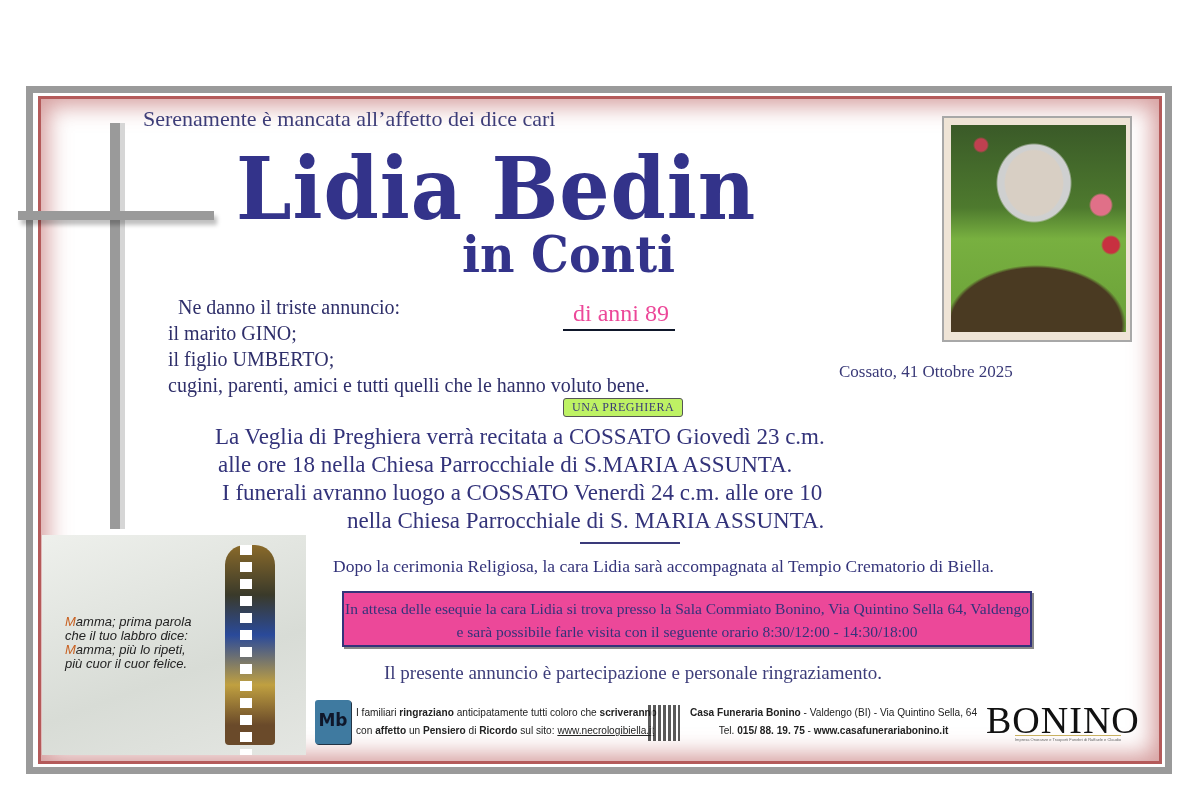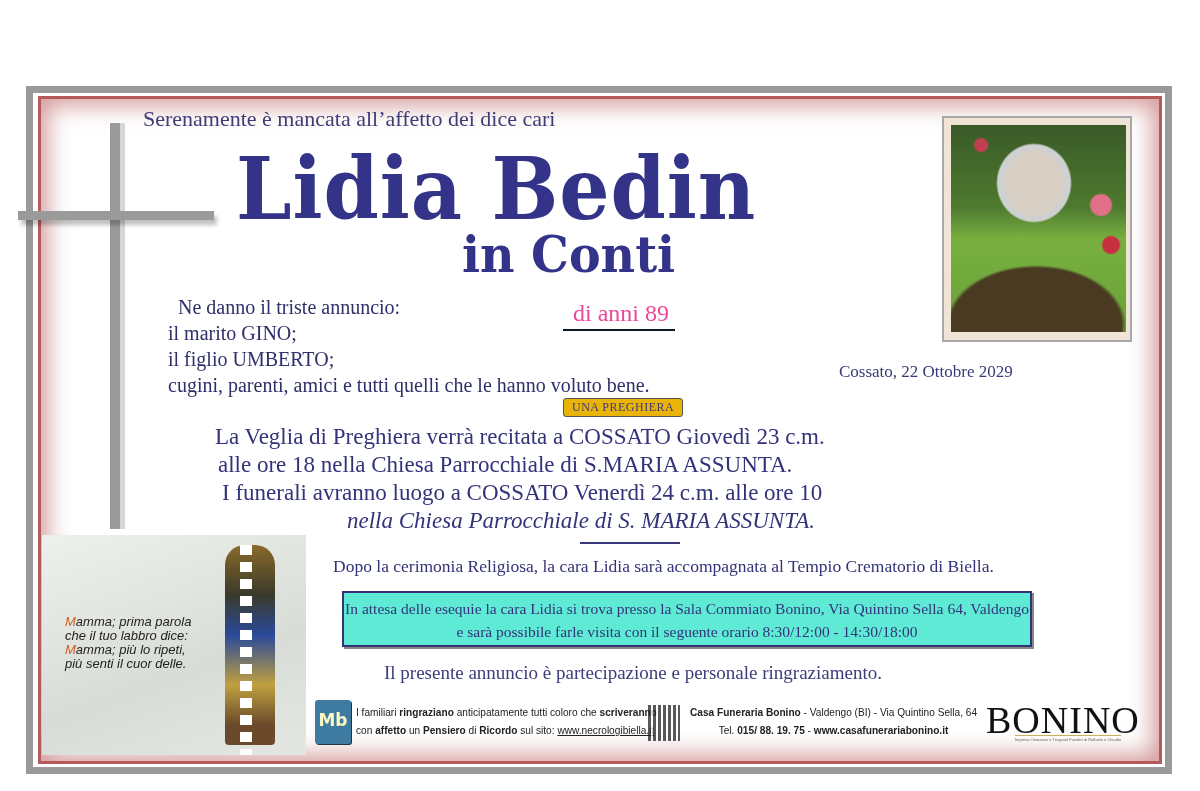--- a/index.html
+++ b/index.html
@@ -56,33 +56,33 @@
       radial-gradient(ellipse 30px 34px at 83px 58px, #d8cfc4 0 95%, transparent 100%),
       radial-gradient(ellipse 38px 40px at 83px 58px, #cfd0d0 0 95%, transparent 100%),
       radial-gradient(ellipse 90px 60px at 85px 200px, #4a3a22 0 95%, transparent 100%),
       radial-gradient(circle at 150px 80px, #e07088 0 10px, transparent 12px),
       radial-gradient(circle at 160px 120px, #c83040 0 8px, transparent 10px),
       radial-gradient(circle at 30px 20px, #c04050 0 6px, transparent 8px),
       linear-gradient(180deg, #3a5a28 0%, #4e7a2e 40%, #78b040 55%, #6aa038 100%);
   }
   .prayer-badge {
     position: absolute; left: 563px; top: 398px; padding: 1px 8px;
-    border: 1px solid #555; border-radius: 3px; background: #eab308;
+    border: 1px solid #555; border-radius: 3px; background: #bef264;
     font-size: 12px; color: #3a3a78; letter-spacing: 0.5px;
   }
   .prayer-line { font-size: 23px; color: #33337a; }
   .l1 { left: 215px; top: 424px; }
   .l2 { left: 218px; top: 452px; text-align: center; }
   .l3 { left: 222px; top: 480px; }
-  .l4 { left: 347px; top: 508px; font-style: italic; }
+  .l4 { left: 347px; top: 508px; }
   .separator { position: absolute; left: 580px; top: 542px; width: 100px; height: 2px; background: #3a3a7a; }
   .after { left: 333px; top: 556px; font-size: 17.5px; color: #33337a; }
   .info-box {
     position: absolute; left: 342px; top: 591px; width: 690px; height: 56px;
-    background: #5eead4; border: 2px solid #33337a; box-shadow: 2px 2px 0 #888;
+    background: #ec4899; border: 2px solid #33337a; box-shadow: 2px 2px 0 #888;
     box-sizing: border-box; text-align: center; color: #33337a;
     font-size: 15.5px; line-height: 23px; padding-top: 4px;
   }
   .info-box div { white-space: nowrap; }
   .thanks { left: 384px; top: 662px; font-size: 19px; color: #3d3d7a; }
   .tile {
     position: absolute; left: 42px; top: 535px; width: 264px; height: 220px;
     background: linear-gradient(160deg, #eef0ec 0%, #d8dcd6 60%, #e4e6e2 100%);
   }
   .tile-poem {
@@ -94,21 +94,21 @@
     position: absolute; left: 225px; top: 545px; width: 50px; height: 200px;
     background: linear-gradient(180deg, #8a6a2a 0%, #3a3a2a 25%, #2a4a9a 45%, #c0a040 70%, #6a4a2a 90%);
     border-radius: 20px 20px 4px 4px;
   }
   .rosary {
     position: absolute; left: 240px; top: 545px; width: 12px; height: 210px;
     background: repeating-linear-gradient(180deg, #ffffff 0 10px, transparent 10px 17px);
   }
   .mb-icon {
     position: absolute; left: 315px; top: 700px; width: 36px; height: 44px;
-    background: #3f7aa0; border-radius: 3px; color: #fef9c3;
+    background: #3f7aa0; border-radius: 3px; color: #0f172a;
     font-family: "DejaVu Sans", sans-serif; font-weight: bold; font-size: 17px;
     text-align: center; line-height: 40px; box-shadow: 1px 1px 0 #234;
   }
   .foot { font-family: "Liberation Sans", sans-serif; color: #222; font-size: 11.5px; line-height: 18px; transform: scaleX(0.88); transform-origin: left top; }
   .foot-left { left: 356px; top: 703px; }
   .foot-right { left: 690px; top: 703px; text-align: center; }
   .foot b { font-weight: bold; }
   .foot a { color: #222; text-decoration: underline; }
   .qr {
     position: absolute; left: 648px; top: 705px; width: 32px; height: 36px;
@@ -141,21 +141,21 @@
 <div class="txt married">in Conti</div>
 <div class="txt age">di anni 89</div>
 
 <div class="txt announce">
   <div class="first">Ne danno il triste annuncio:</div>
   <div>il marito GINO;</div>
   <div>il figlio UMBERTO;</div>
   <div>cugini, parenti, amici e tutti quelli che le hanno voluto bene.</div>
 </div>
 
-<div class="txt date">Cossato, 22 Ottobre 2029</div>
+<div class="txt date">Cossato, 41 Ottobre 2025</div>
 
 <div class="photo-frame"></div>
 <div class="photo"></div>
 
 <div class="prayer-badge">UNA PREGHIERA</div>
 <div class="txt prayer-line l1">La Veglia di Preghiera verrà recitata a COSSATO Giovedì 23 c.m.</div>
 <div class="txt prayer-line l2">alle ore 18 nella Chiesa Parrocchiale di S.MARIA ASSUNTA.</div>
 <div class="txt prayer-line l3">I funerali avranno luogo a COSSATO Venerdì 24 c.m. alle ore 10</div>
 <div class="txt prayer-line l4">nella Chiesa Parrocchiale di S. MARIA ASSUNTA.</div>
 
@@ -168,21 +168,21 @@
   <div>e sarà possibile farle visita con il seguente orario 8:30/12:00 - 14:30/18:00</div>
 </div>
 
 <div class="txt thanks">Il presente annuncio è partecipazione e personale ringraziamento.</div>
 
 <div class="tile"></div>
 <div class="tile-poem">
   <div><span class="cap">M</span><span>amma; prima parola</span></div>
   <div><span class="cap"></span><span>che il tuo labbro dice:</span></div>
   <div><span class="cap">M</span><span>amma; più lo ripeti,</span></div>
-  <div><span class="cap"></span><span>più senti il cuor delle.</span></div>
+  <div><span class="cap"></span><span>più cuor il cuor felice.</span></div>
 </div>
 <div class="statue"></div>
 <div class="rosary"></div>
 
 <div class="mb-icon">Mb</div>
 
 <div class="txt foot foot-left">
   <div><span>I familiari </span><b>ringraziano</b><span> anticipatamente tutti coloro che </span><b>scriveranno</b></div>
   <div><span>con </span><b>affetto</b><span> un </span><b>Pensiero</b><span> di </span><b>Ricordo</b><span> sul sito: </span><a>www.necrologibiella.it</a></div>
 </div>

